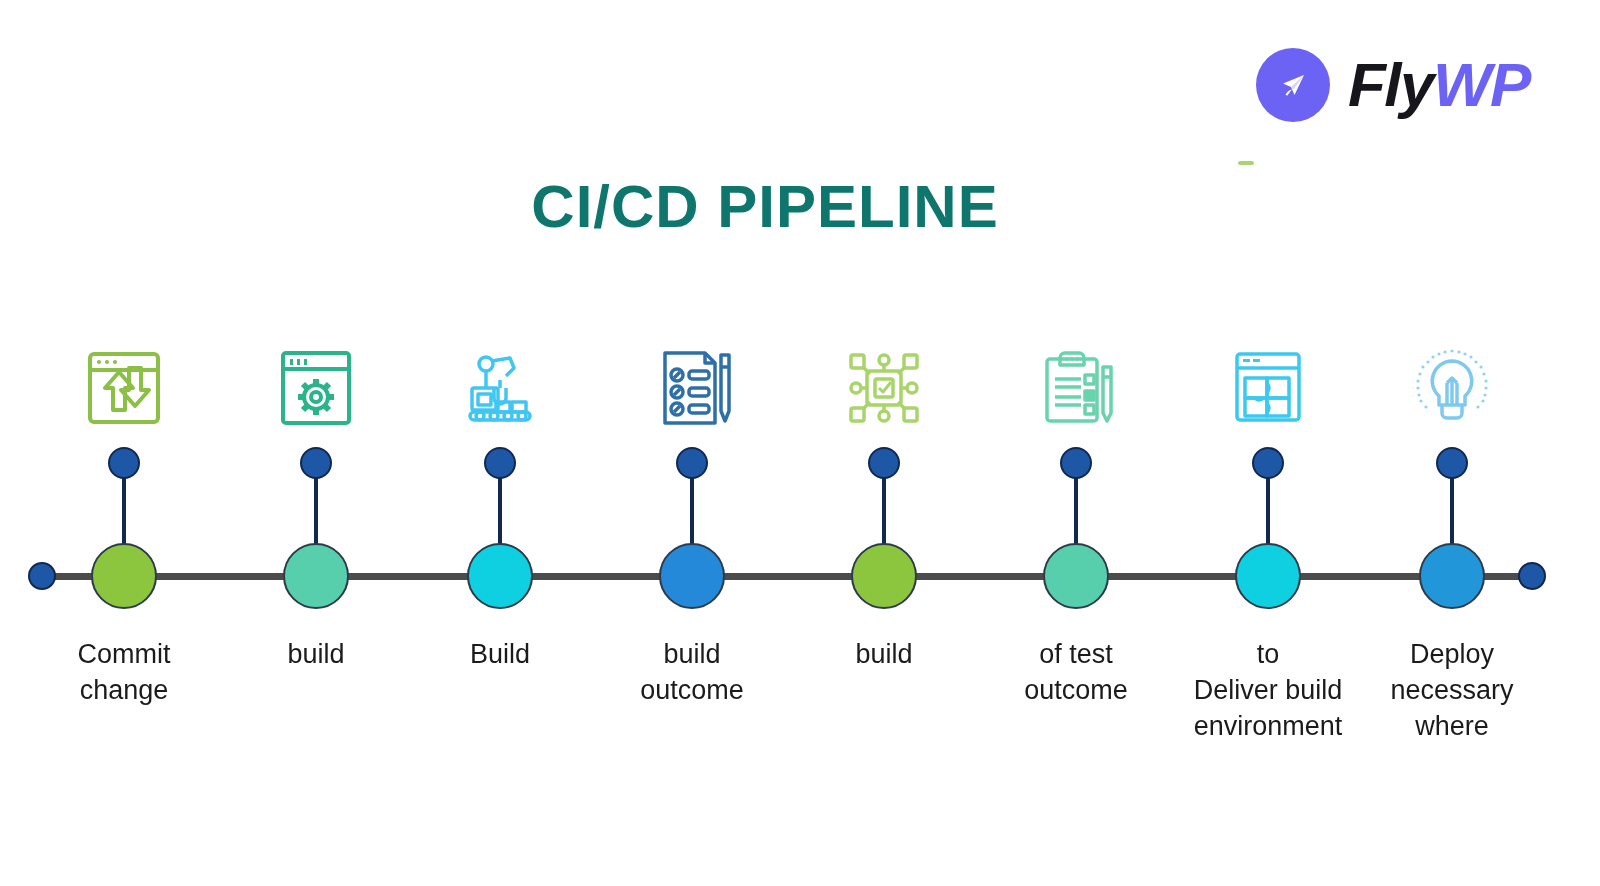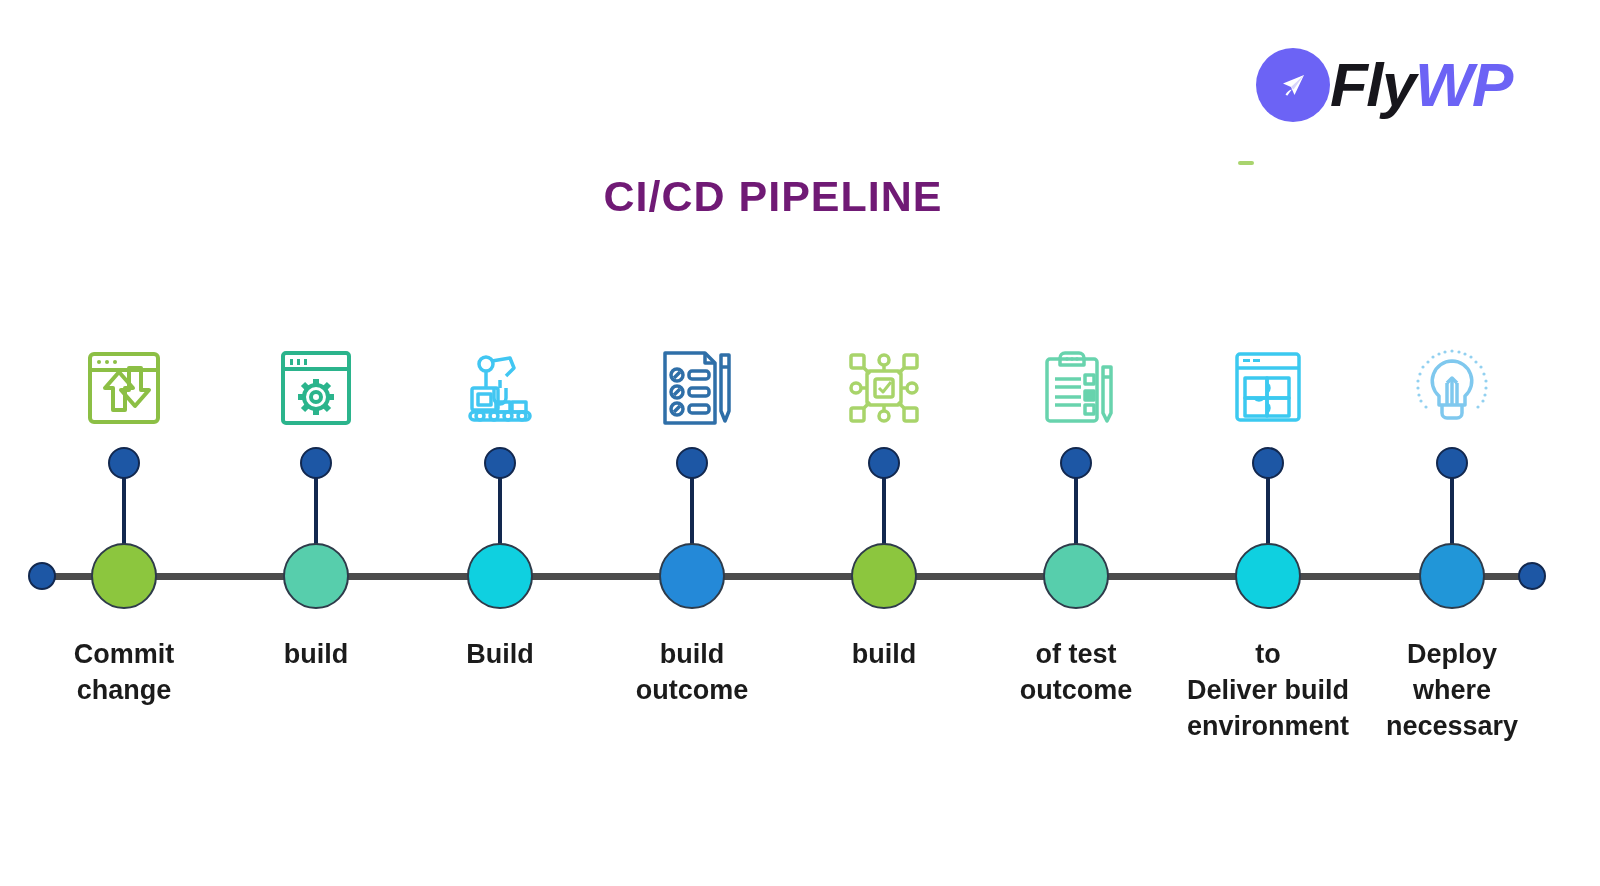--- a/index.html
+++ b/index.html
@@ -16,20 +16,21 @@
     -webkit-font-smoothing: antialiased;
   }
 
   
   #brand-logo {
     position: absolute;
     top: 48px;
     left: 1256px;
     display: flex;
     align-items: center;
+    gap: 18px;
   }
   #brand-mark {
     width: 74px;
     height: 74px;
     border-radius: 50%;
     background: #6c63f5;
     display: flex;
     align-items: center;
     justify-content: center;
   }
@@ -44,25 +45,24 @@
   .wm-fly { color: #17161c; }
   .wm-wp  { color: #6c63f5; }
 
   
   #page-title {
     position: absolute;
     top: 172px;
     left: 0;
     width: 1530px;
     text-align: center;
-    font-size: 43px;
+    font-size: 60px;
     font-weight: bold;
     letter-spacing: 1px;
-    color: #701a75;
-    margin-left: 8px;
+    color: #0f766e;
   }
 
   
   #green-dash-artifact {
     position: absolute;
     left: 1238px;
     top: 161px;
     width: 16px;
     height: 4px;
     background: #8cc63e;
@@ -138,21 +138,21 @@
     border: 2px solid #2e3b4a;
     box-sizing: border-box;
   }
   .stage-label {
     position: absolute;
     left: -110px;
     top: 636px;
     width: 220px;
     text-align: center;
     font-size: 27px;
-    font-weight: bold;
+    font-weight: normal;
     line-height: 36px;
     color: #1b1b1b;
   }
 </style>
 </head>
 <body>
 
 <div id="brand-logo">
   <div id="brand-mark">
     <svg width="40" height="40" viewBox="0 0 40 40" aria-hidden="true">
@@ -423,18 +423,18 @@
           <circle cx="69" cy="62" r="1.6"></circle>
             <circle cx="17" cy="62" r="1.6"></circle>
         </g>
       </svg>
     </div>
     <div class="stage-stem"></div>
     <div class="stage-dot"></div>
     <div class="stage-node" style="background:#2196d8"></div>
     <div class="stage-label">
       <div>Deploy</div>
+      <div>necessary</div>
       <div>where</div>
-      <div>necessary</div>
     </div>
   </div>
 
 </div>
 
 </body></html>

